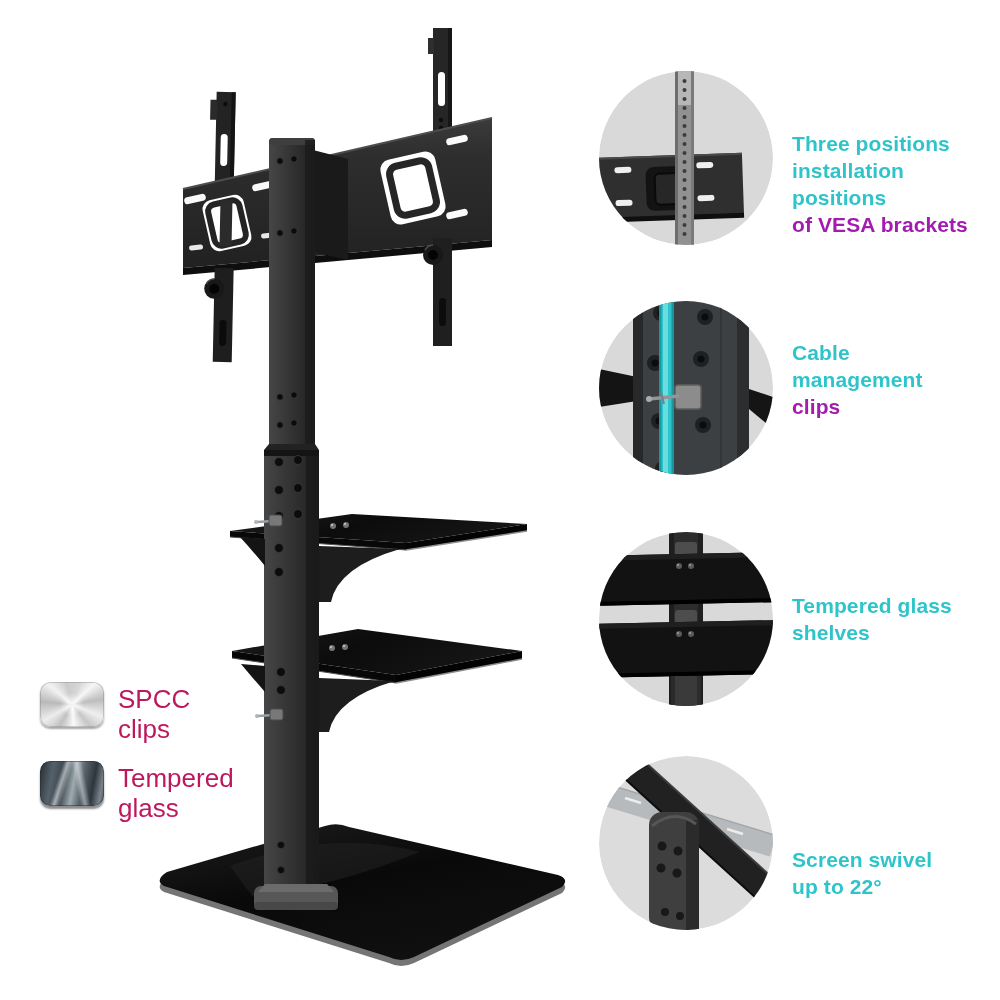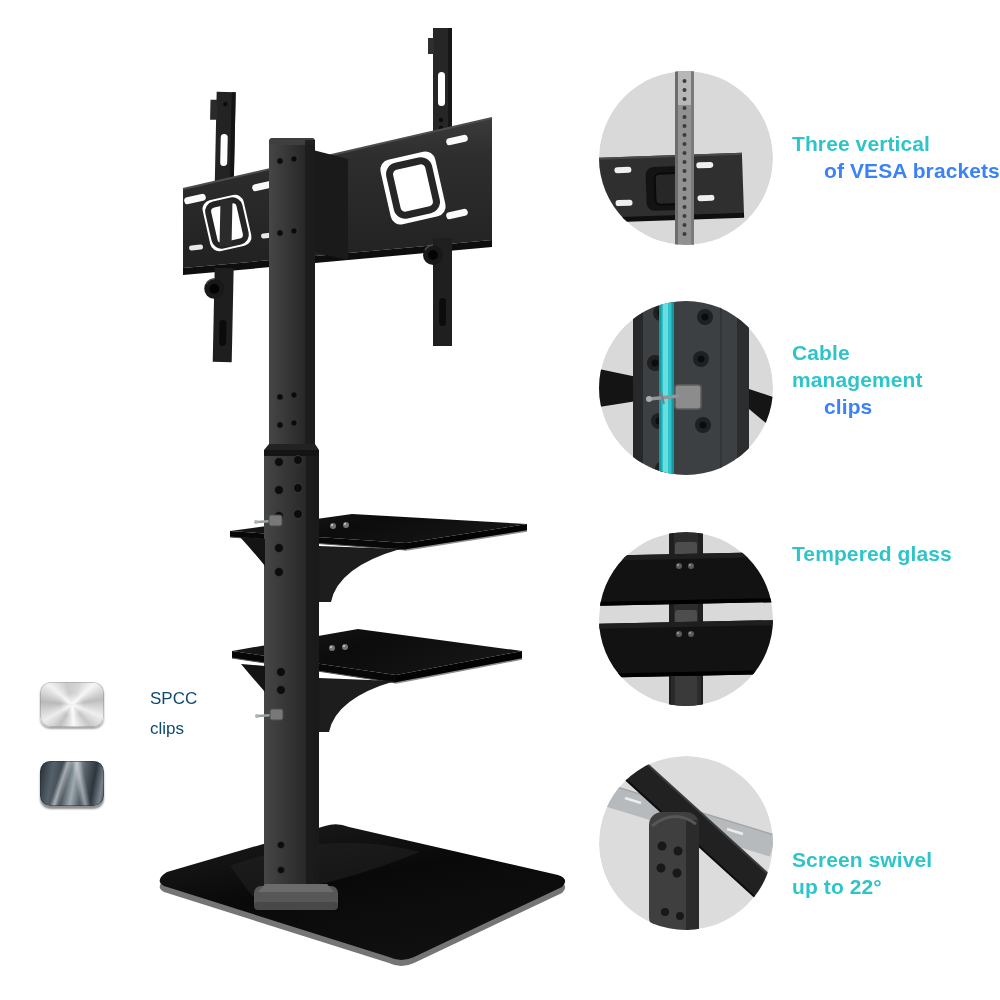--- a/index.html
+++ b/index.html
@@ -13,24 +13,24 @@
     position:absolute;left:599px;width:174px;height:174px;border-radius:50%;overflow:hidden;
   }
   .callout svg{display:block;width:174px;height:174px;}
   .f1 .callout{top:71px}
   .f2 .callout{top:301px}
   .f3 .callout{top:532px}
   .f4 .callout{top:756px}
   .flines{position:absolute;left:792px;font-size:21px;line-height:27px;letter-spacing:.1px;}
   .f1 .flines{top:130px}
   .f2 .flines{top:339px}
-  .f3 .flines{top:540px}
+  .f3 .flines{top:592px}
   .f4 .flines{top:846px}
   .line-teal{color:#2fc4c9;font-weight:600;}
-  .line-black{color:#3b82f6;font-weight:700;margin-left:32px;}
+  .line-black{color:#a21caf;font-weight:700;}
   
   .material-row{position:absolute;left:40px;width:260px;height:50px;}
   .m1{top:682px}
   .m2{top:761px}
   .swatch{position:absolute;left:0;top:0;width:64px;height:45px;border-radius:10px;}
   .swatch.steel{
     background:
       radial-gradient(circle at 50% 50%, rgba(255,255,255,.75) 0 6%, rgba(255,255,255,0) 30%),
       conic-gradient(from 20deg at 50% 50%,
         #d6d6d6 0deg,#f6f6f6 28deg,#bdbdbd 60deg,#efefef 92deg,#c6c6c6 120deg,
@@ -38,21 +38,21 @@
         #cbcbcb 325deg,#d6d6d6 360deg);
     box-shadow:0 2px 2px rgba(0,0,0,.35), inset 0 0 0 1px rgba(120,120,120,.35);
   }
   .swatch.glass{
     background:
       linear-gradient(108deg, rgba(255,255,255,0) 30%, rgba(255,255,255,.55) 36%, rgba(255,255,255,0) 44%),
       linear-gradient(78deg, rgba(230,236,240,0) 55%, rgba(230,236,240,.5) 62%, rgba(230,236,240,0) 70%),
       linear-gradient(100deg, #262d33 0%, #55616a 20%, #39434b 36%, #9fa9b0 52%, #5a646c 64%, #2e363d 80%, #79838b 92%, #49525c 100%);
     box-shadow:0 3px 2px rgba(0,0,0,.45), inset 0 0 0 1px rgba(40,45,50,.5);
   }
-  .material-label{position:absolute;left:78px;top:2px;font-size:17px;line-height:30px;color:#0c4a6e;font-weight:400;margin-left:32px;}
+  .material-label{position:absolute;left:78px;top:2px;font-size:26px;line-height:30px;color:#be185d;font-weight:400;}
 </style>
 </head>
 <body>
 
 <div class="canvas">
 
   <svg class="product-svg" viewBox="0 0 1000 1000" aria-hidden="true">
     <defs>
       <linearGradient id="gPole" x1="0" y1="0" x2="1" y2="0">
         <stop offset="0" stop-color="#464646"></stop>
@@ -219,20 +219,24 @@
   <div>
     <div class="material-row m1">
       <div class="swatch steel"></div>
       <div class="material-label">
         <div>SPCC</div>
         <div>clips</div>
       </div>
     </div>
     <div class="material-row m2">
       <div class="swatch glass"></div>
+      <div class="material-label">
+        <div>Tempered</div>
+        <div>glass</div>
+      </div>
     </div>
   </div>
 
   <div class="feature f1">
     <div class="callout">
       <svg viewBox="0 0 174 174" aria-hidden="true">
         <circle cx="87" cy="87" r="87" fill="#d9d9d9"></circle>
         <g transform="rotate(-2 80 115)">
           <rect x="-8" y="84" width="152" height="62" fill="#2f2f2f"></rect>
           <line x1="-8" y1="85" x2="144" y2="85" stroke="#4a4a4a" stroke-width="2"></line>
@@ -264,21 +268,22 @@
           <circle cx="85.5" cy="118" r="2"></circle>
             <circle cx="85.5" cy="127" r="2"></circle>
             <circle cx="85.5" cy="136" r="2"></circle>
           <circle cx="85.5" cy="145" r="2"></circle>
             <circle cx="85.5" cy="154" r="2"></circle>
             <circle cx="85.5" cy="163" r="2"></circle>
         </g>
       </svg>
     </div>
     <div class="flines">
-      <div class="line-teal">Three vertical</div>
+      <div class="line-teal">Three positions</div>
+      <div class="line-teal">installation positions</div>
       <div class="line-black">of VESA brackets</div>
     </div>
   </div>
 
   <div class="feature f2">
     <div class="callout">
       <svg viewBox="0 0 174 174" aria-hidden="true">
         <circle cx="87" cy="87" r="87" fill="#d9d9d9"></circle>
         <polygon points="0,68 38,76 38,100 0,106" fill="#141414"></polygon>
         <polygon points="150,88 174,96 174,128 150,108" fill="#151515"></polygon>
@@ -346,20 +351,21 @@
           <circle cx="79" cy="101" r="1.1" fill="#9a9a9a"></circle>
         <circle cx="92" cy="102" r="3" fill="#5a5a5a"></circle>
           <circle cx="91" cy="101" r="1.1" fill="#9a9a9a"></circle>
         <rect x="72" y="144" width="30" height="30" fill="#3a3a3a"></rect>
         <rect x="72" y="144" width="4" height="30" fill="#2a2a2a"></rect>
         <rect x="98" y="144" width="4" height="30" fill="#2c2c2c"></rect>
       </svg>
     </div>
     <div class="flines">
       <div class="line-teal">Tempered glass</div>
+      <div class="line-teal">shelves</div>
     </div>
   </div>
 
   <div class="feature f4">
     <div class="callout">
       <svg viewBox="0 0 174 174" aria-hidden="true">
         <circle cx="87" cy="87" r="87" fill="#dcdcdc"></circle>
         <polygon points="-0.2,48.5 6.2,27.5 177.2,79.5 170.8,100.5" fill="#b6babc"></polygon>
         <line x1="6.2" y1="27.5" x2="177.2" y2="79.5" stroke="#a3a7a9" stroke-width="1.5"></line>
         <line x1="26" y1="42" x2="42" y2="47" stroke="#ececec" stroke-width="2.5"></line>

